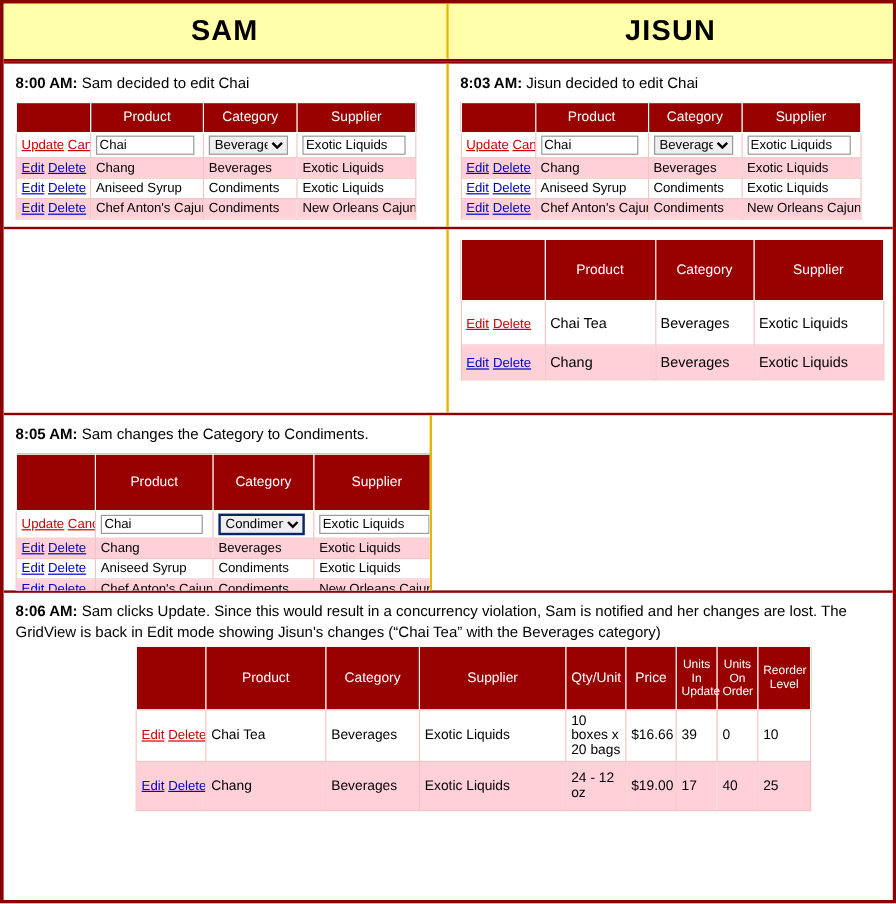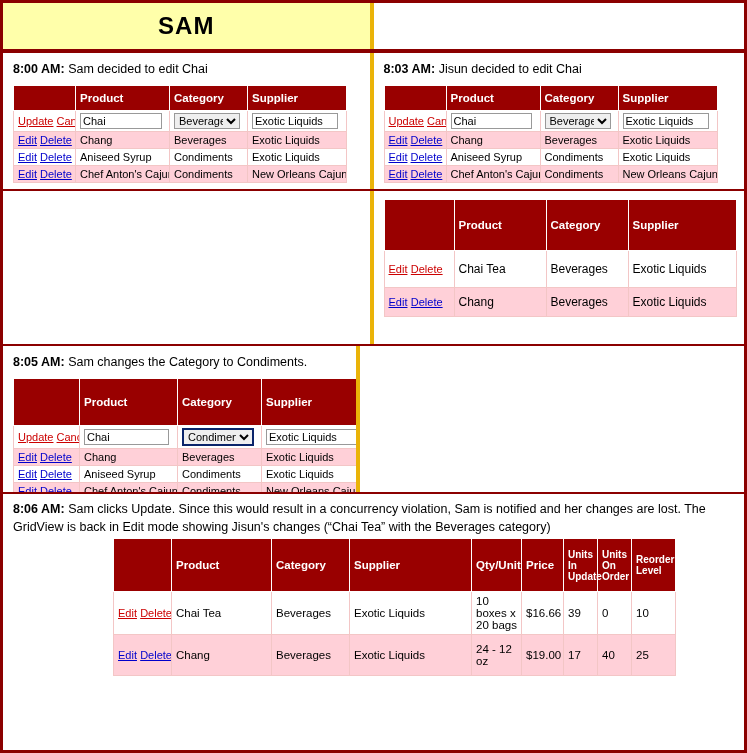--- a/index.html
+++ b/index.html
@@ -24,21 +24,21 @@
   .row {
     display: flex;
     width: 100%;
     box-sizing: border-box;
   }
   .col {
     box-sizing: border-box;
     width: 50%;
     overflow: hidden;
   }
-  .col-left { border-right: 4px solid #eab308; }
+  .col-left { border-right: 2px solid #eab308; }
 
   
   .hdr {
     background: #ffffaa;
     text-align: center;
     font-size: 24px;
     font-weight: bold;
     letter-spacing: 1px;
     padding: 9px 0 11px 0;
     box-sizing: border-box;
@@ -64,24 +64,24 @@
   
   table.grid {
     border-collapse: collapse;
     font-size: 11px;
     background: #fff;
     table-layout: fixed;
   }
   table.grid th {
     background: #990000;
     color: #ffffff;
-    font-weight: bold;
+    font-weight: normal;
     font-size: 11.5px;
     padding: 6px 4px;
-    text-align: left;
+    text-align: center;
     border: 1px solid #ffffff;
     white-space: nowrap;
   }
   table.grid th.blank { background: #990000; }
   table.grid td {
     padding: 2px 4px;
     border: 1px solid #f3c6c6;
     vertical-align: middle;
     white-space: nowrap;
     overflow: hidden;
@@ -140,20 +140,21 @@
   }
   .center-tbl { margin: 0 auto; }
 </style>
 </head>
 <body>
 
 <div id="page">
 
   <div class="row hdr-sep">
     <div class="col col-left hdr">SAM</div>
+    <div class="col hdr">JISUN</div>
   </div>
 
   <div class="row band" style="height:138px;">
 
     <div class="col col-left cell clip">
       <div class="caption">
         <b>8:00 AM:</b>
         <span>Sam decided to edit Chai</span>
       </div>
       <table class="grid" style="width:333px;">

